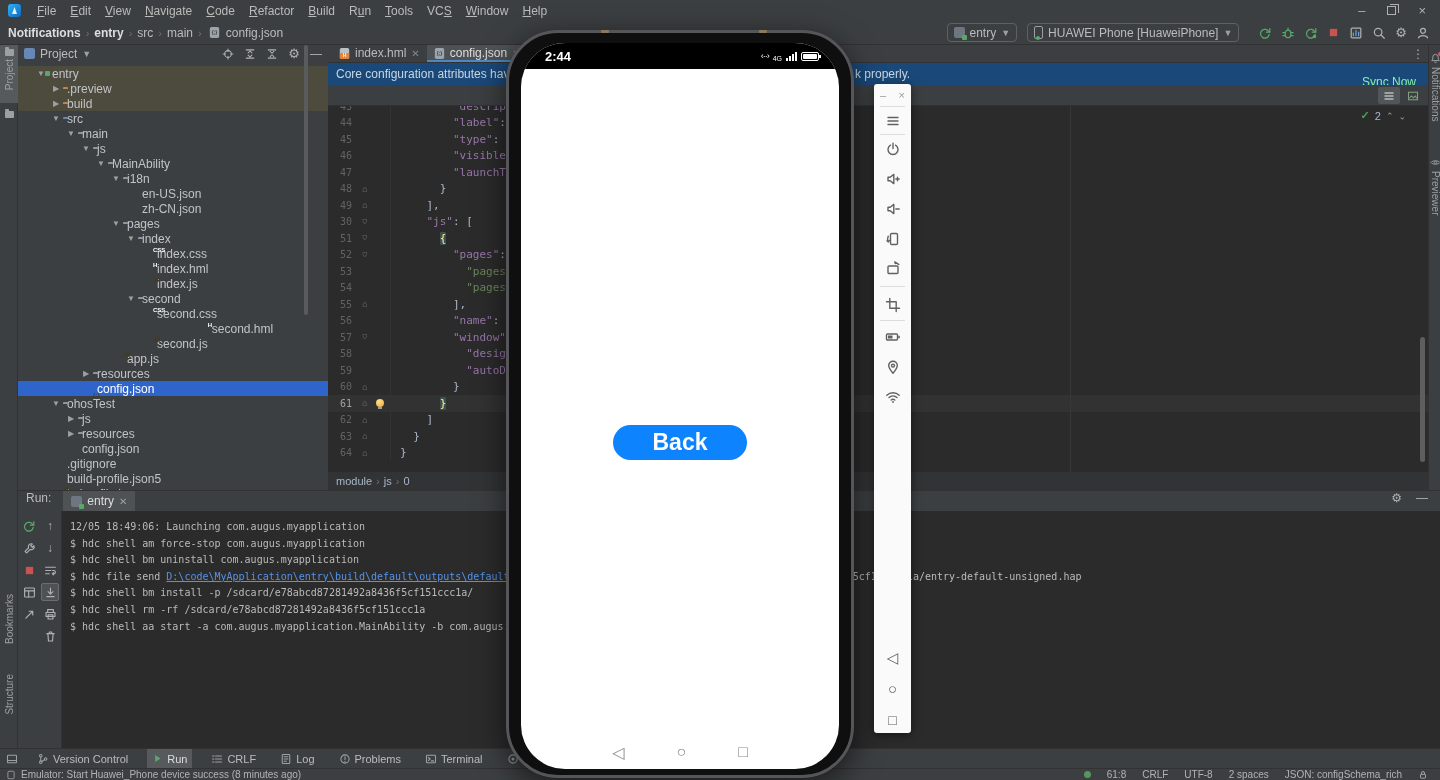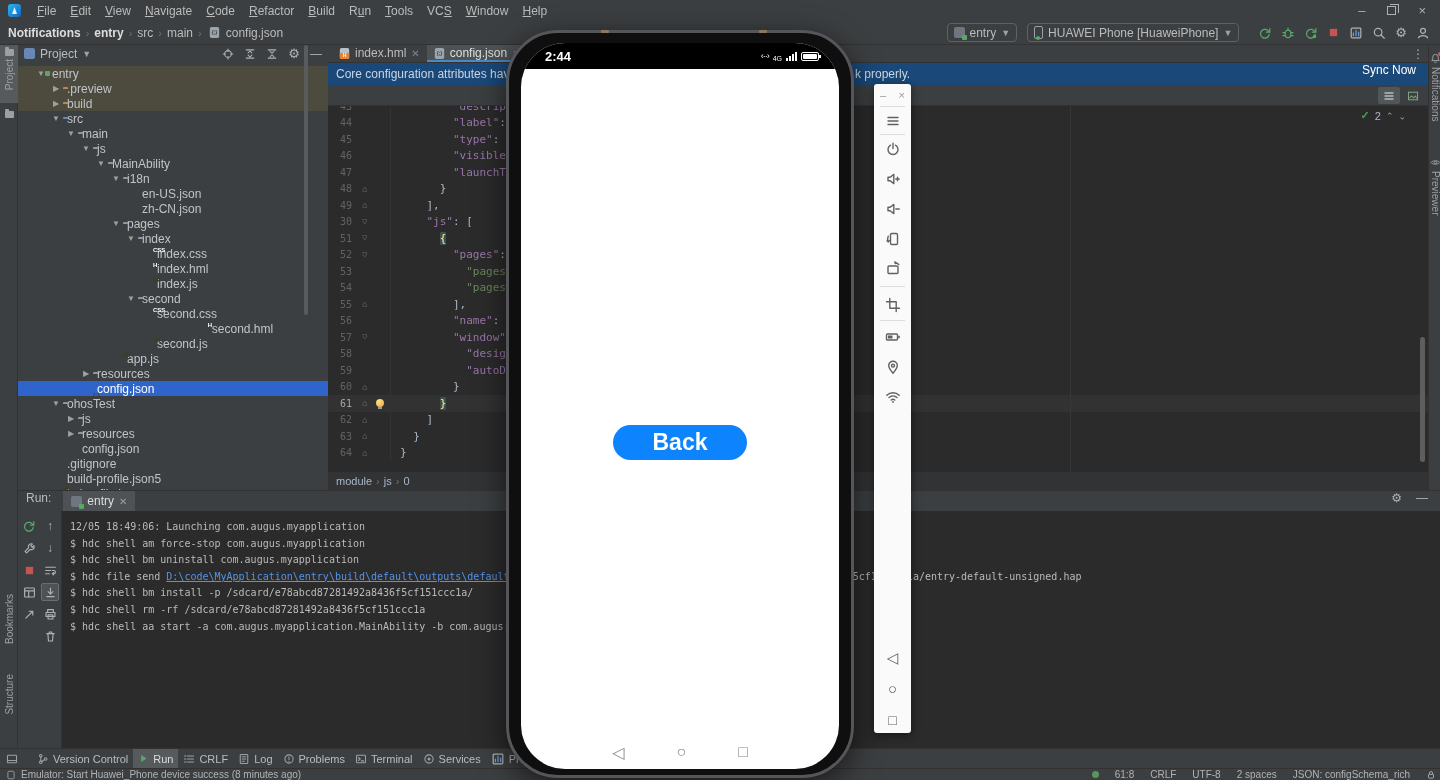--- a/index.html
+++ b/index.html
@@ -66,21 +66,21 @@
   #editor { left:328px; top:45px; width:1100px; height:445px; background:#2b2b2b; overflow:hidden; }
   #tabs { position:absolute; left:0; top:0; width:1100px; height:18px; background:#3c3f41; display:flex; align-items:flex-end; padding-left:4px; border-bottom:1px solid #323232; }
   .tab { height:18px; display:flex; align-items:center; gap:5px; padding:0 7px; color:#bbbbbb; }
   .tab.sel { background:#4e5254; color:#dddddd; box-shadow:inset 0 -2px 0 #4a88c7; }
   .tab .close { color:#848688; font-size:10px; }
   .tab-sliver { width:12px; height:18px; overflow:hidden; display:flex; align-items:center; }
   #tabs-more { position:absolute; right:4px; top:2px; color:#afb1b3; }
   #banner { position:absolute; left:0; top:18px; width:1100px; height:22px; background:#1a4878; color:#c9d6e2; }
   #banner .bfrag1 { position:absolute; left:8px; top:4px; }
   #banner .bfrag2 { position:absolute; left:527px; top:4px; }
-  #banner .baction { position:absolute; right:12px; top:0; color:#ffffff; }
+  #banner .baction { position:absolute; right:12px; top:12px; color:#86efac; }
   #subtool { position:absolute; left:0; top:40px; width:1100px; height:21px; background:#3c3f41; border-bottom:1px solid #323232; z-index:5; }
   .viewtoggle { position:absolute; top:2px; width:22px; height:17px; display:flex; align-items:center; justify-content:center; border-radius:2px; color:#a9b7c6; }
   .viewtoggle.sel { background:#515658; }
   #insp { position:absolute; right:22px; top:64px; display:flex; align-items:center; gap:5px; font-size:11px; color:#a9b7c6; z-index:4; }
   #insp .chk { color:#499c54; font-weight:bold; }
   #insp .arr { font-size:9px; color:#9da0a3; }
   #code-clip { position:absolute; left:0; top:61px; width:1100px; height:366px; overflow:hidden; }
   .cl { position:absolute; left:0; width:1100px; height:16.5px; display:flex; align-items:center; font-family:"DejaVu Sans Mono","Liberation Mono",monospace; font-size:11px; }
   .cl.cur { background:#323232; }
   .ln { width:24px; text-align:right; color:#606366; font-size:10px; flex:none; }
@@ -119,21 +119,21 @@
   #console { position:absolute; left:44px; top:20px; width:1378px; height:238px; overflow:hidden; }
   .con-line { position:absolute; left:8px; white-space:pre; font-family:"DejaVu Sans Mono","Liberation Mono",monospace; font-size:10px; color:#bababa; }
   .con-line .link { color:#5692e8; text-decoration:underline; }
 
   
   #bottom-bar { left:0; top:748px; width:1440px; height:20px; background:#3c3f41; border-top:1px solid #323232; display:flex; align-items:center; gap:14px; padding-left:6px; font-size:11px; color:#bbbbbb; }
   .bb-item { display:flex; align-items:center; gap:4px; height:20px; padding:0 5px; }
   .bb-item.active { background:#565a5d; color:#dddddd; }
   #status-bar { left:0; top:768px; width:1440px; height:12px; background:#3c3f41; border-top:1px solid #323232; display:flex; align-items:center; font-size:10px; color:#b0b3b5; }
   #status-left { display:flex; align-items:center; gap:5px; padding-left:6px; }
-  #status-right { margin-left:auto; display:flex; align-items:center; gap:16px; padding-right:4px; }
+  #status-right { margin-left:auto; display:flex; align-items:center; gap:16px; padding-right:12px; }
   .green-dot { width:7px; height:7px; border-radius:50%; background:#57965c; }
 
   
   #phone { left:506px; top:30px; width:348px; height:748px; background:#0f0f10; border:3px solid #55555a; border-radius:52px; box-shadow:0 8px 30px rgba(0,0,0,.6); z-index:20; }
   #screen { position:absolute; left:12px; top:10px; width:318px; height:726px; background:#ffffff; border-radius:44px; overflow:hidden; }
   #p-status { position:absolute; left:0; top:0; width:318px; height:26px; background:#000; color:#fff; display:flex; align-items:center; }
   #p-time { margin-left:24px; font-size:13px; font-weight:bold; }
   #p-sright { margin-left:auto; margin-right:20px; display:flex; align-items:center; gap:4px; }
   #p-data { font-size:9px; letter-spacing:-1px; }
   #p-net { font-size:7px; align-self:flex-start; margin-top:4px; }
@@ -764,21 +764,21 @@
       </div>
   </div>
 
   <div id="bottom-bar" class="abs">
     <span style="color:#9da0a3;">
       <svg width="12" height="12" viewBox="0 0 16 16" stroke="#9da0a3" stroke-width="1.4" fill="none">
           <rect x="2" y="3" width="12" height="10" rx="1"></rect>
           <path d="M2 10h12"></path>
         </svg>
     </span>
-    <span id="bb-items" style="display:flex;align-items:center;">
+    <span id="bb-items" style="display:flex;gap:14px;align-items:center;">
         <span class="bb-item">
     <span class="ico">
             <svg width="12" height="12" viewBox="0 0 16 16" fill="none" stroke="#9da0a3" stroke-width="1.4" stroke-linecap="round" stroke-linejoin="round">
               <circle cx="5" cy="3.8" r="1.7"></circle>
               <circle cx="5" cy="12.2" r="1.7"></circle>
               <circle cx="11.5" cy="8" r="1.7"></circle>
               <path d="M5 5.5v5M6.5 11.3l3.5-2.3"></path>
             </svg>
           </span>
     <span>Version Control</span>

